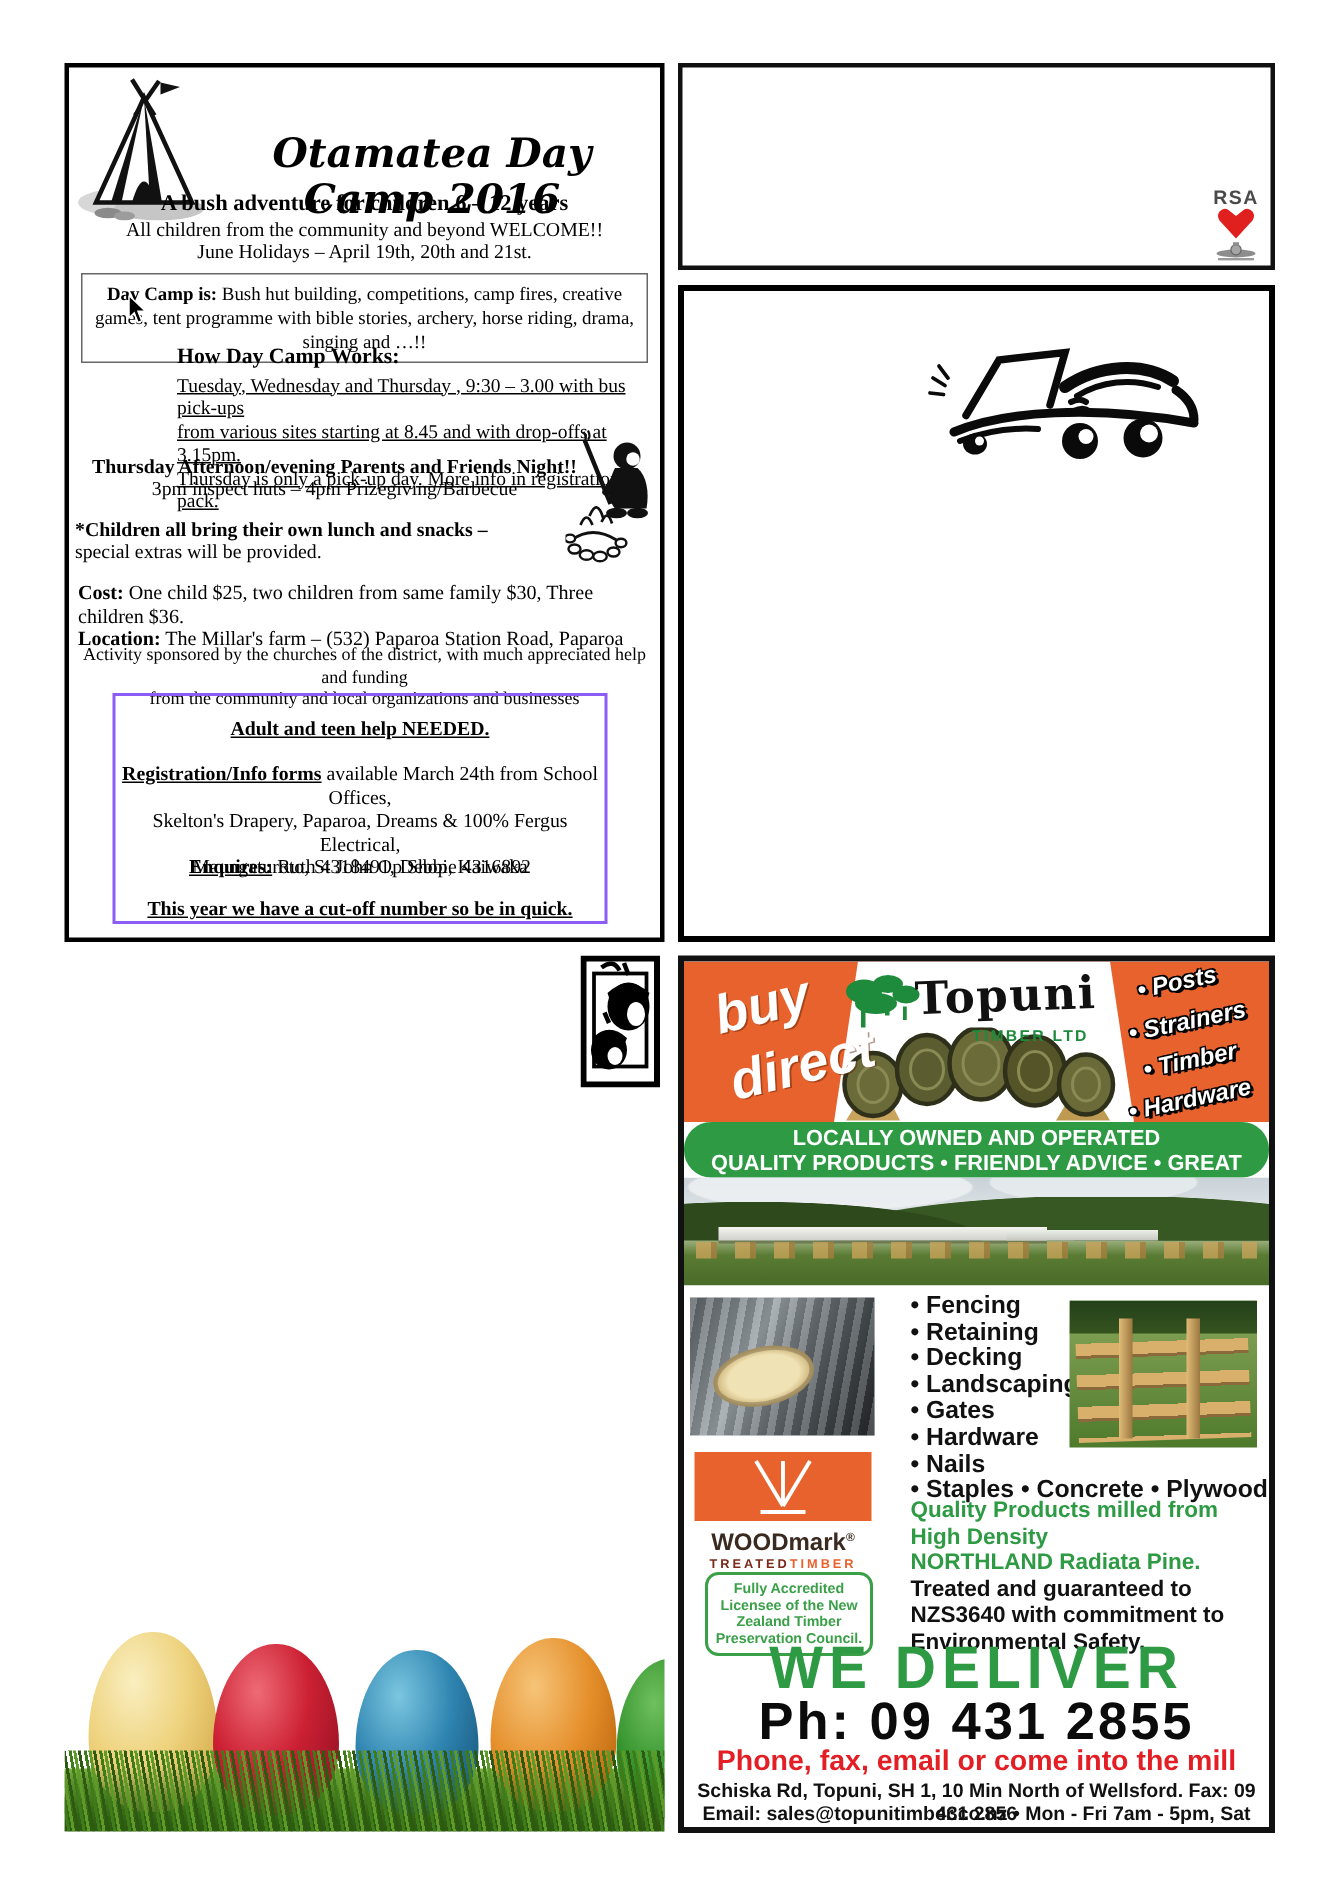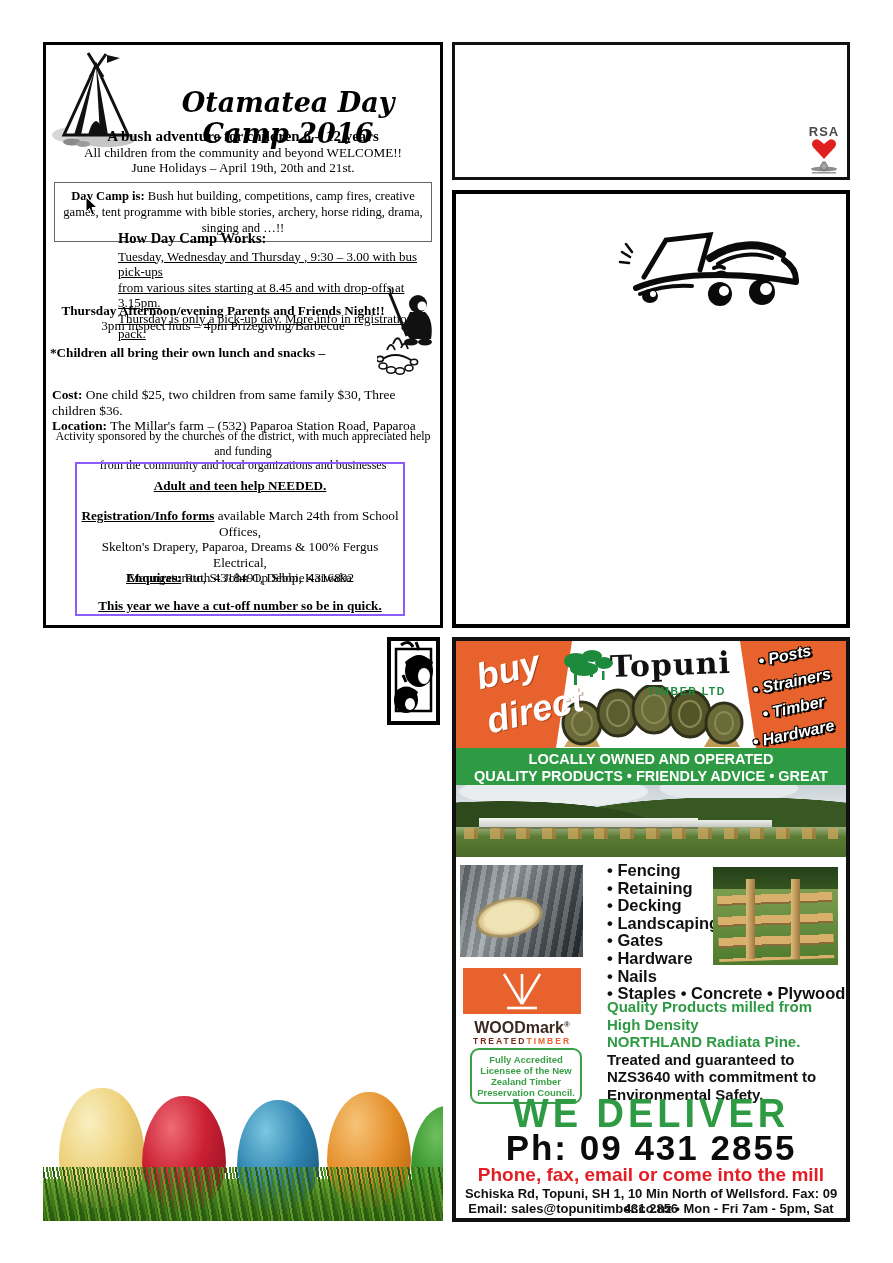--- a/index.html
+++ b/index.html
@@ -79,21 +79,21 @@
                 color:#1E8A3C;letter-spacing:1.5px;}
   .tp-posts-svg{position:absolute;left:88px;top:44px;z-index:2;}
   .tp-prod{position:absolute;z-index:3;color:#fff;font-weight:800;font-style:italic;font-size:16px;
            transform:rotate(-12deg);white-space:nowrap;
            text-shadow:-1px -1px 0 #000,1px -1px 0 #000,-1px 1px 0 #000,1px 1px 0 #000,2px 2px 0 #000;}
   .tp-prod::before{content:"• ";}
   .tp-p0{left:302px;top:6px;}  .tp-p1{left:296px;top:32px;}
   .tp-p2{left:306px;top:58px;} .tp-p3{left:296px;top:84px;}
   .tp-band{position:absolute;left:0;top:107px;width:100%;height:37px;background:#2E9B44;color:#fff;
            font-weight:bold;text-align:center;font-size:14.5px;line-height:17px;padding-top:3px;
-           box-sizing:border-box;}
+           box-sizing:border-box;border-radius:18px;}
   .tp-mill{position:absolute;left:0;top:144px;width:100%;height:72px;overflow:hidden;}
   .mill-sky{position:absolute;inset:0;background:linear-gradient(#c9d2d8 0%,#dde3e6 30%,#bfcbd1 52%,#9db07e 58%,#597b33 72%,#4a6b29 100%);}
   .mill-clouds{position:absolute;left:0;top:0;width:100%;height:45%;opacity:.85;
      background:radial-gradient(60% 120% at 25% 20%,#eef1f2 0 40%,transparent 41%),
                 radial-gradient(50% 120% at 70% 10%,#e8edef 0 35%,transparent 36%);}
   .mill-hills{position:absolute;left:0;top:18%;width:100%;height:40%;
      background:radial-gradient(70% 160% at 12% 100%,#2e4a1d 0 55%,transparent 56%),
                 radial-gradient(80% 170% at 72% 100%,#375723 0 60%,transparent 61%),
                 radial-gradient(60% 150% at 100% 100%,#2a451a 0 55%,transparent 56%);}
   .mill-shed{position:absolute;left:6%;top:46%;width:56%;height:12%;
@@ -200,20 +200,21 @@
         <ellipse cx="6" cy="80" rx="4" ry="3"></ellipse>
           <ellipse cx="14" cy="84" rx="4.5" ry="3.2"></ellipse>
         <ellipse cx="23" cy="85" rx="4.5" ry="3.2"></ellipse>
           <ellipse cx="32" cy="82" rx="4" ry="3"></ellipse>
         <ellipse cx="37" cy="76" rx="3.6" ry="2.8"></ellipse>
           <ellipse cx="3" cy="73" rx="3.4" ry="2.6"></ellipse>
       </g>
     </svg>
     <div class="dc-lunch">
       <div class="b">*Children all bring their own lunch and snacks –</div>
+      <div>special extras will be provided.</div>
     </div>
     <div class="dc-costloc">
       <div><b>Cost:</b><span> One child $25, two children from same family $30, Three children $36.</span></div>
       <div><b>Location:</b><span> The Millar's farm – (532) Paparoa Station Road, Paparoa</span></div>
     </div>
     <div class="dc-sponsor">
       <div>Activity sponsored by the churches of the district, with much appreciated help and funding</div>
       <div>from the community and local organizations and businesses</div>
     </div>
     <div class="dc-helpbox">

